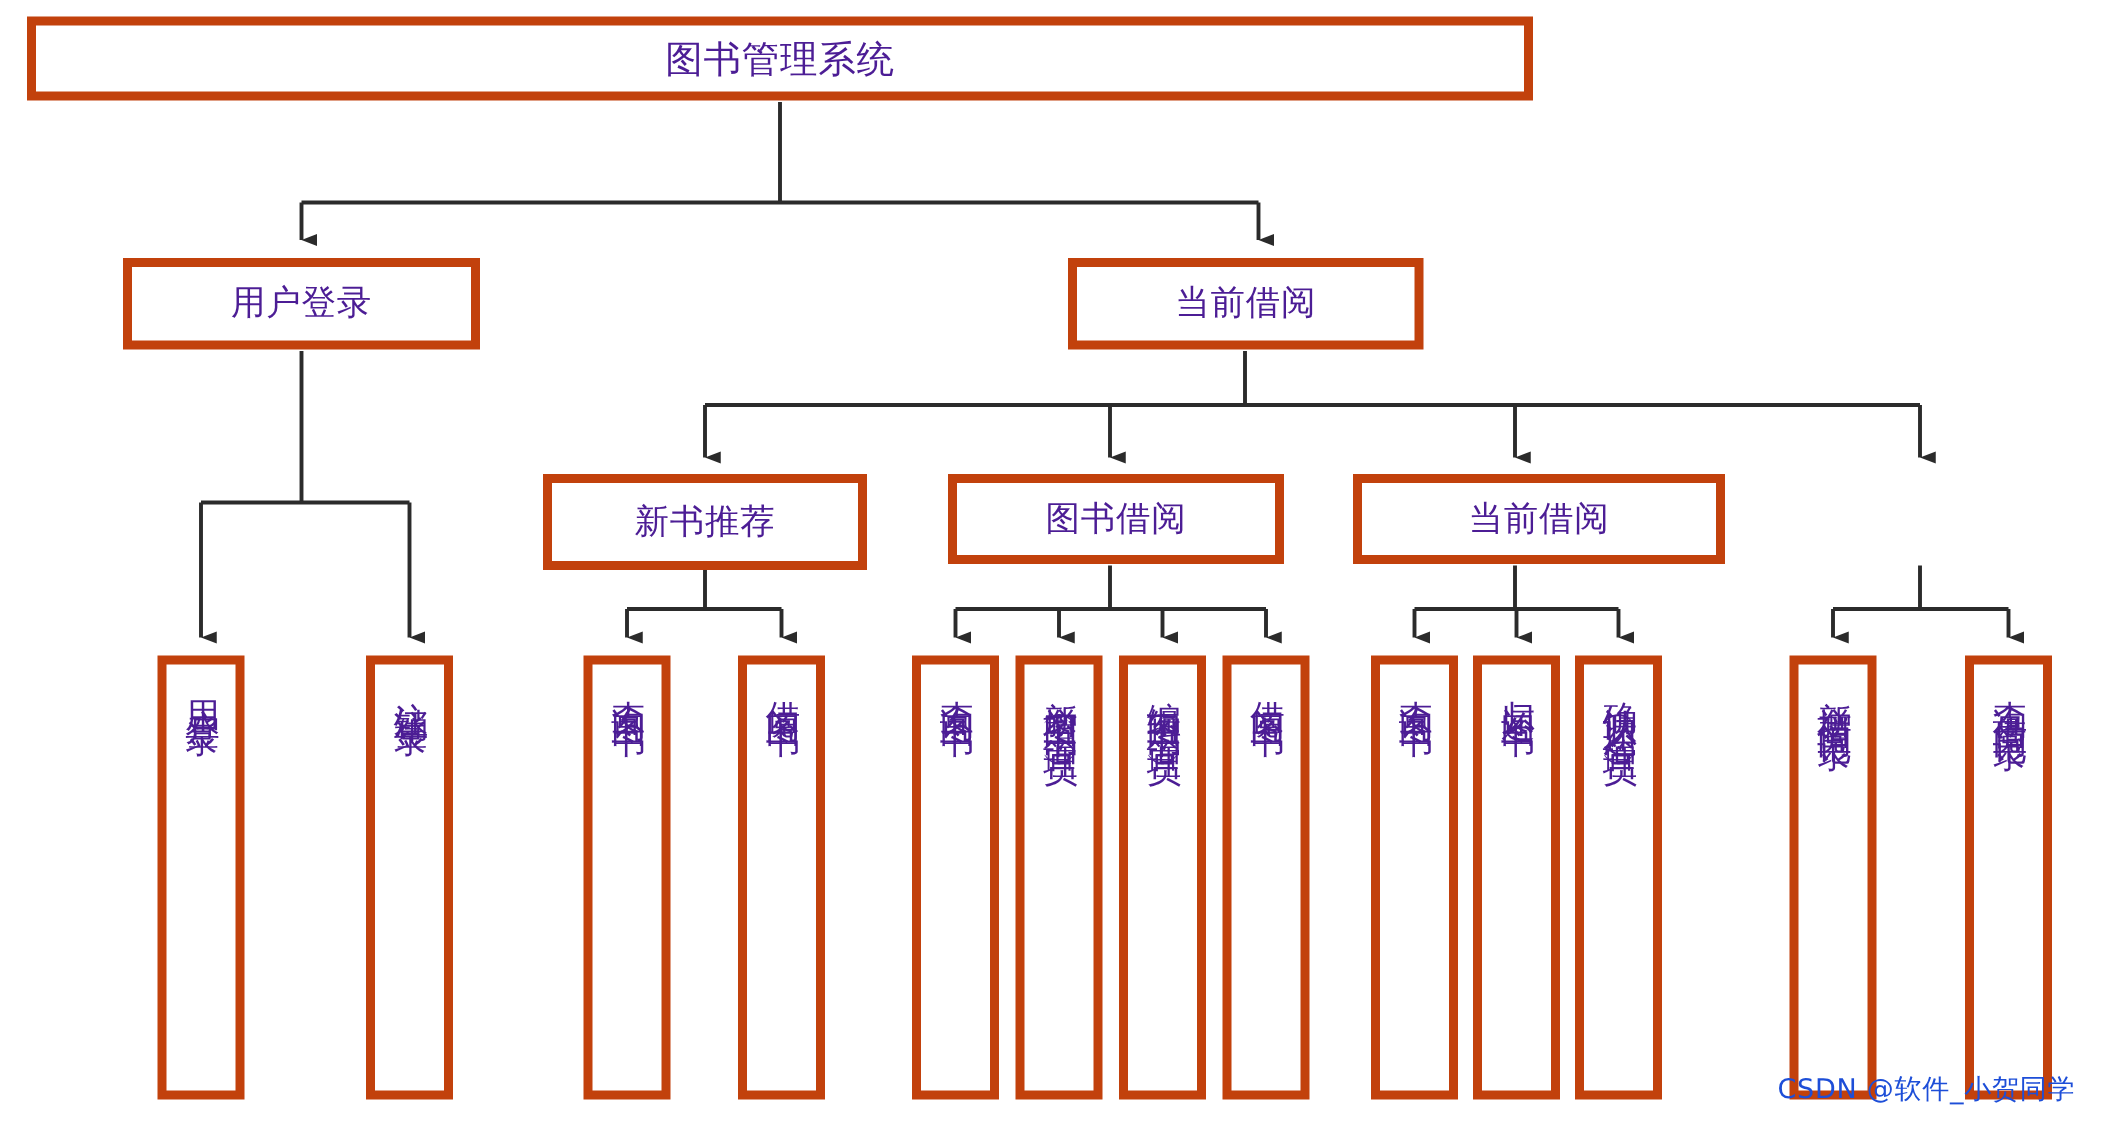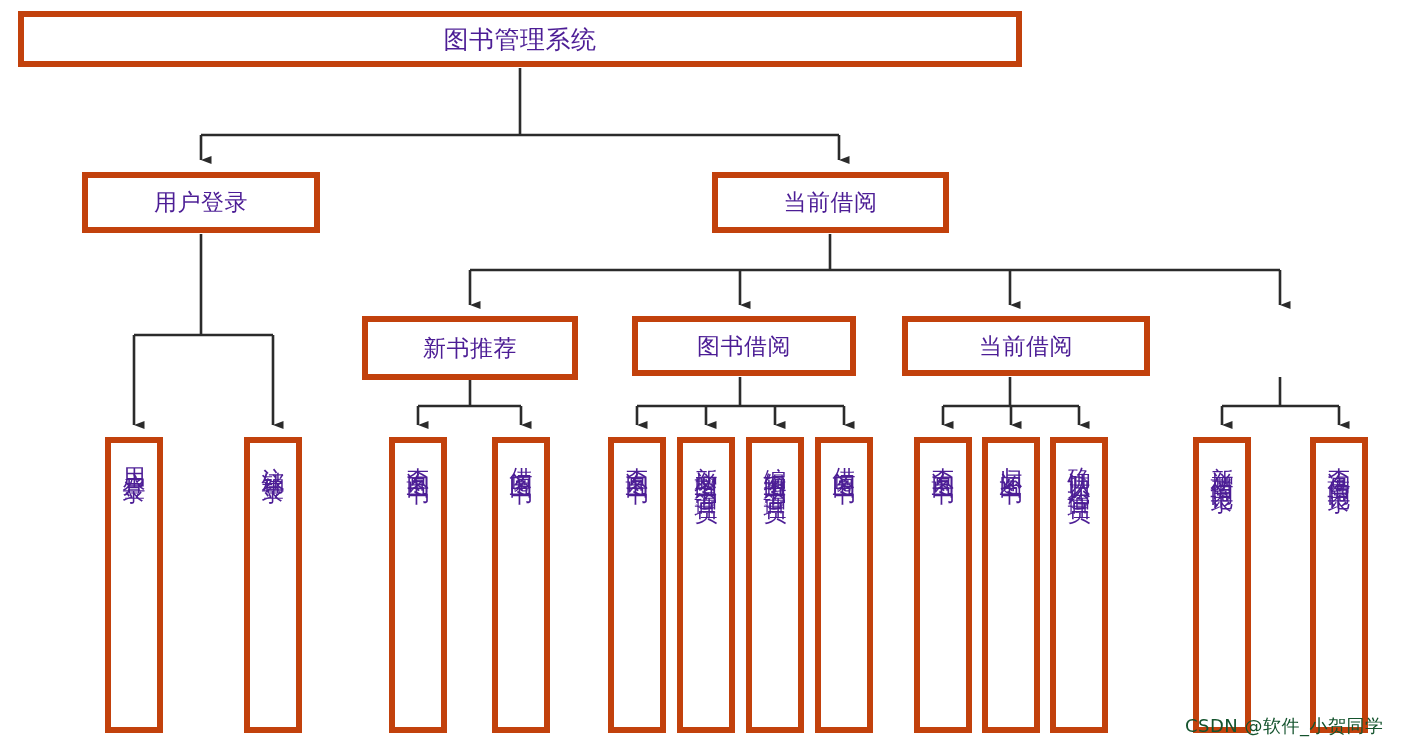--- a/index.html
+++ b/index.html
@@ -57,21 +57,21 @@
     line-height: 1.0;
     letter-spacing: 5px;
     white-space: nowrap;
     max-height: 100%;
   }
   .watermark {
     position: absolute;
     left: 1185px;
     top: 714px;
     font-size: 18px;
-    color: #14532d;
+    color: #1d4ed8;
     white-space: nowrap;
     letter-spacing: 0.5px;
     z-index: 3;
   }
 </style>
 </head>
 <body>
 
 <div id="canvas">
 

